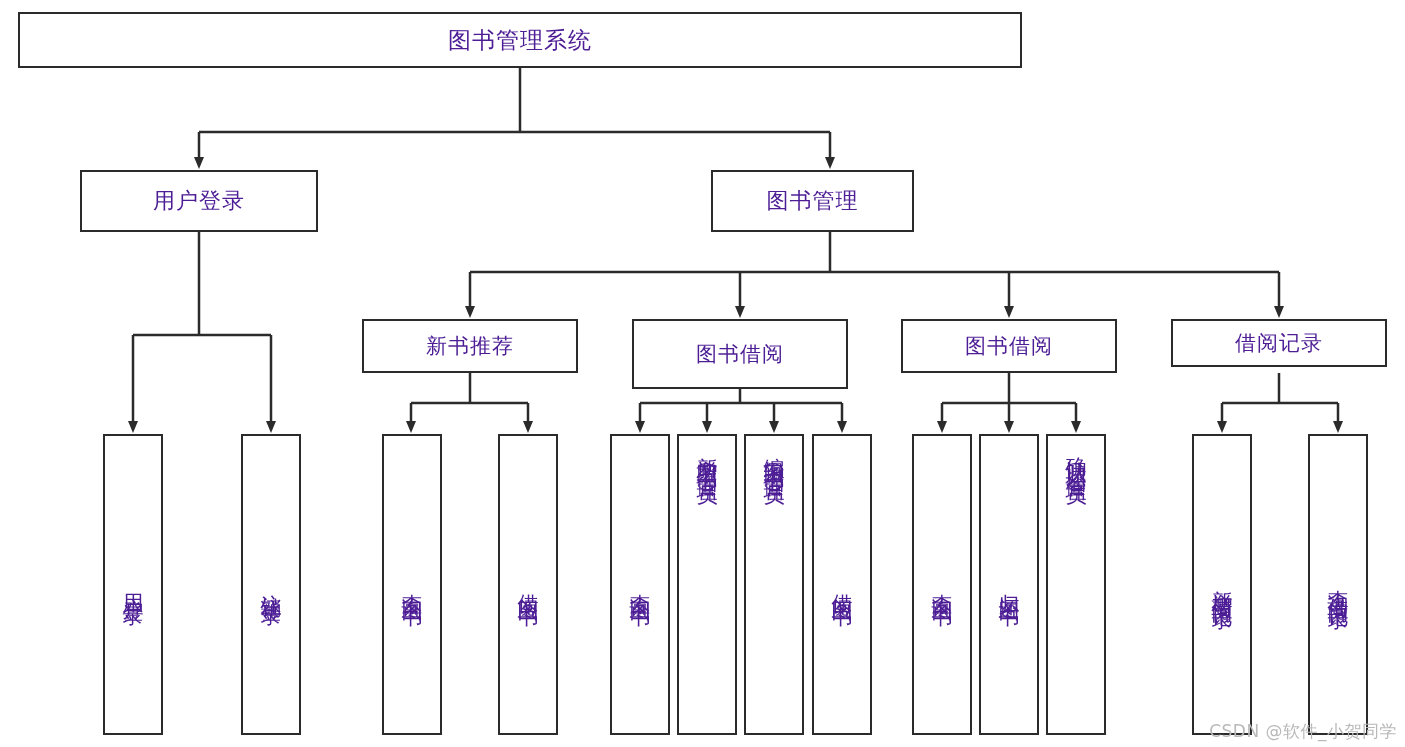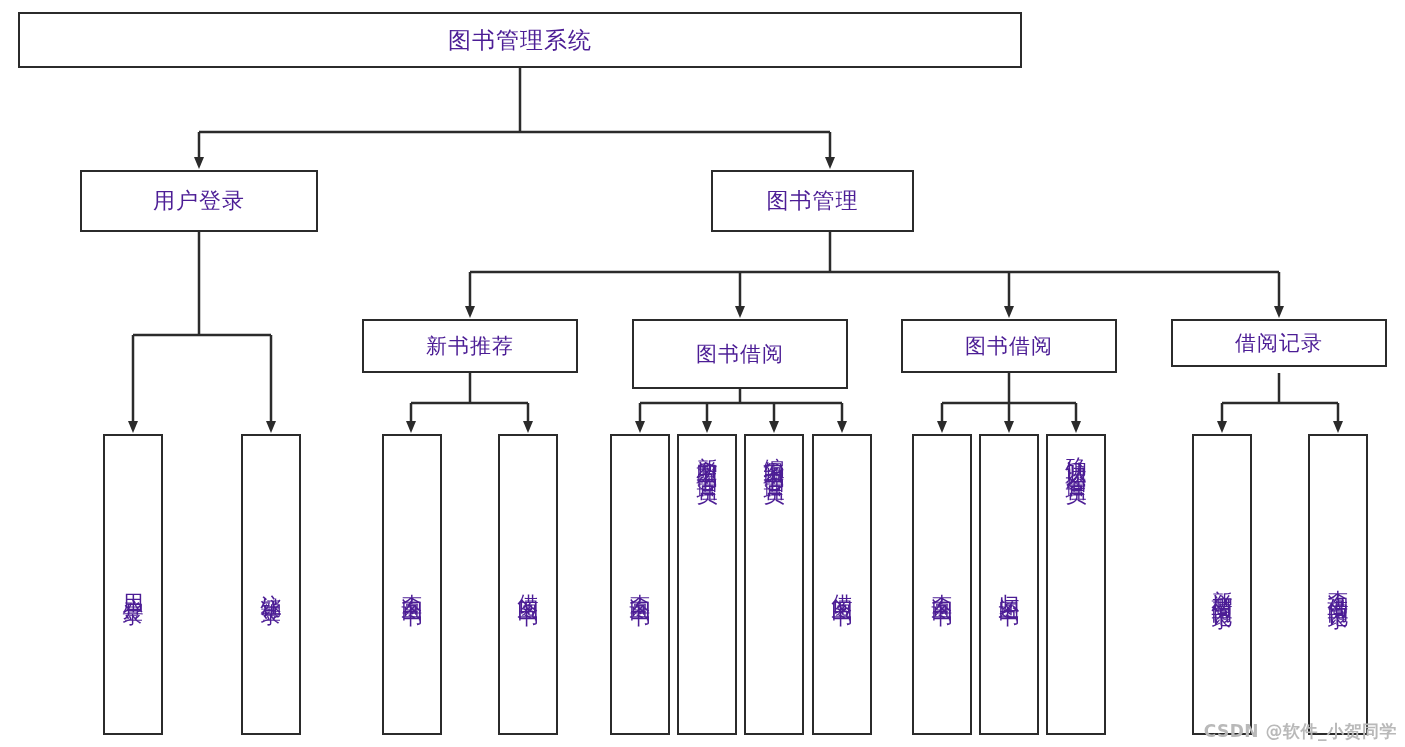--- a/index.html
+++ b/index.html
@@ -67,21 +67,20 @@
   }
   .watermark {
     position: absolute;
     right: 8px;
     bottom: 4px;
     font-size: 17px;
     color: #b9b9b9;
     letter-spacing: 0.5px;
     z-index: 5;
     white-space: nowrap;
-    font-weight: bold;
   }
 </style>
 </head>
 <body>
 
 <div id="canvas">
 
   <svg id="wires" viewBox="0 0 1405 747">
     <defs>
       <marker id="ah" markerWidth="12" markerHeight="12" refX="1" refY="5" orient="auto" markerUnits="userSpaceOnUse">

